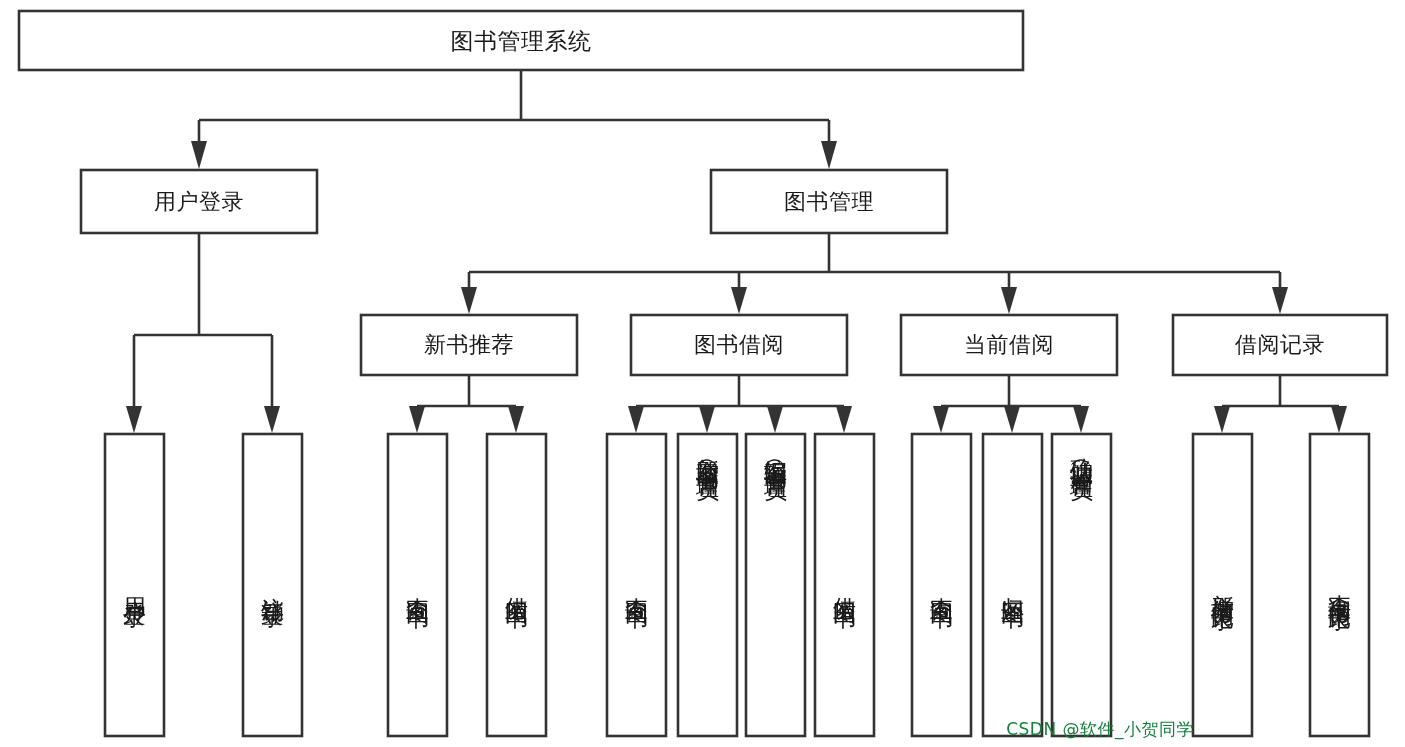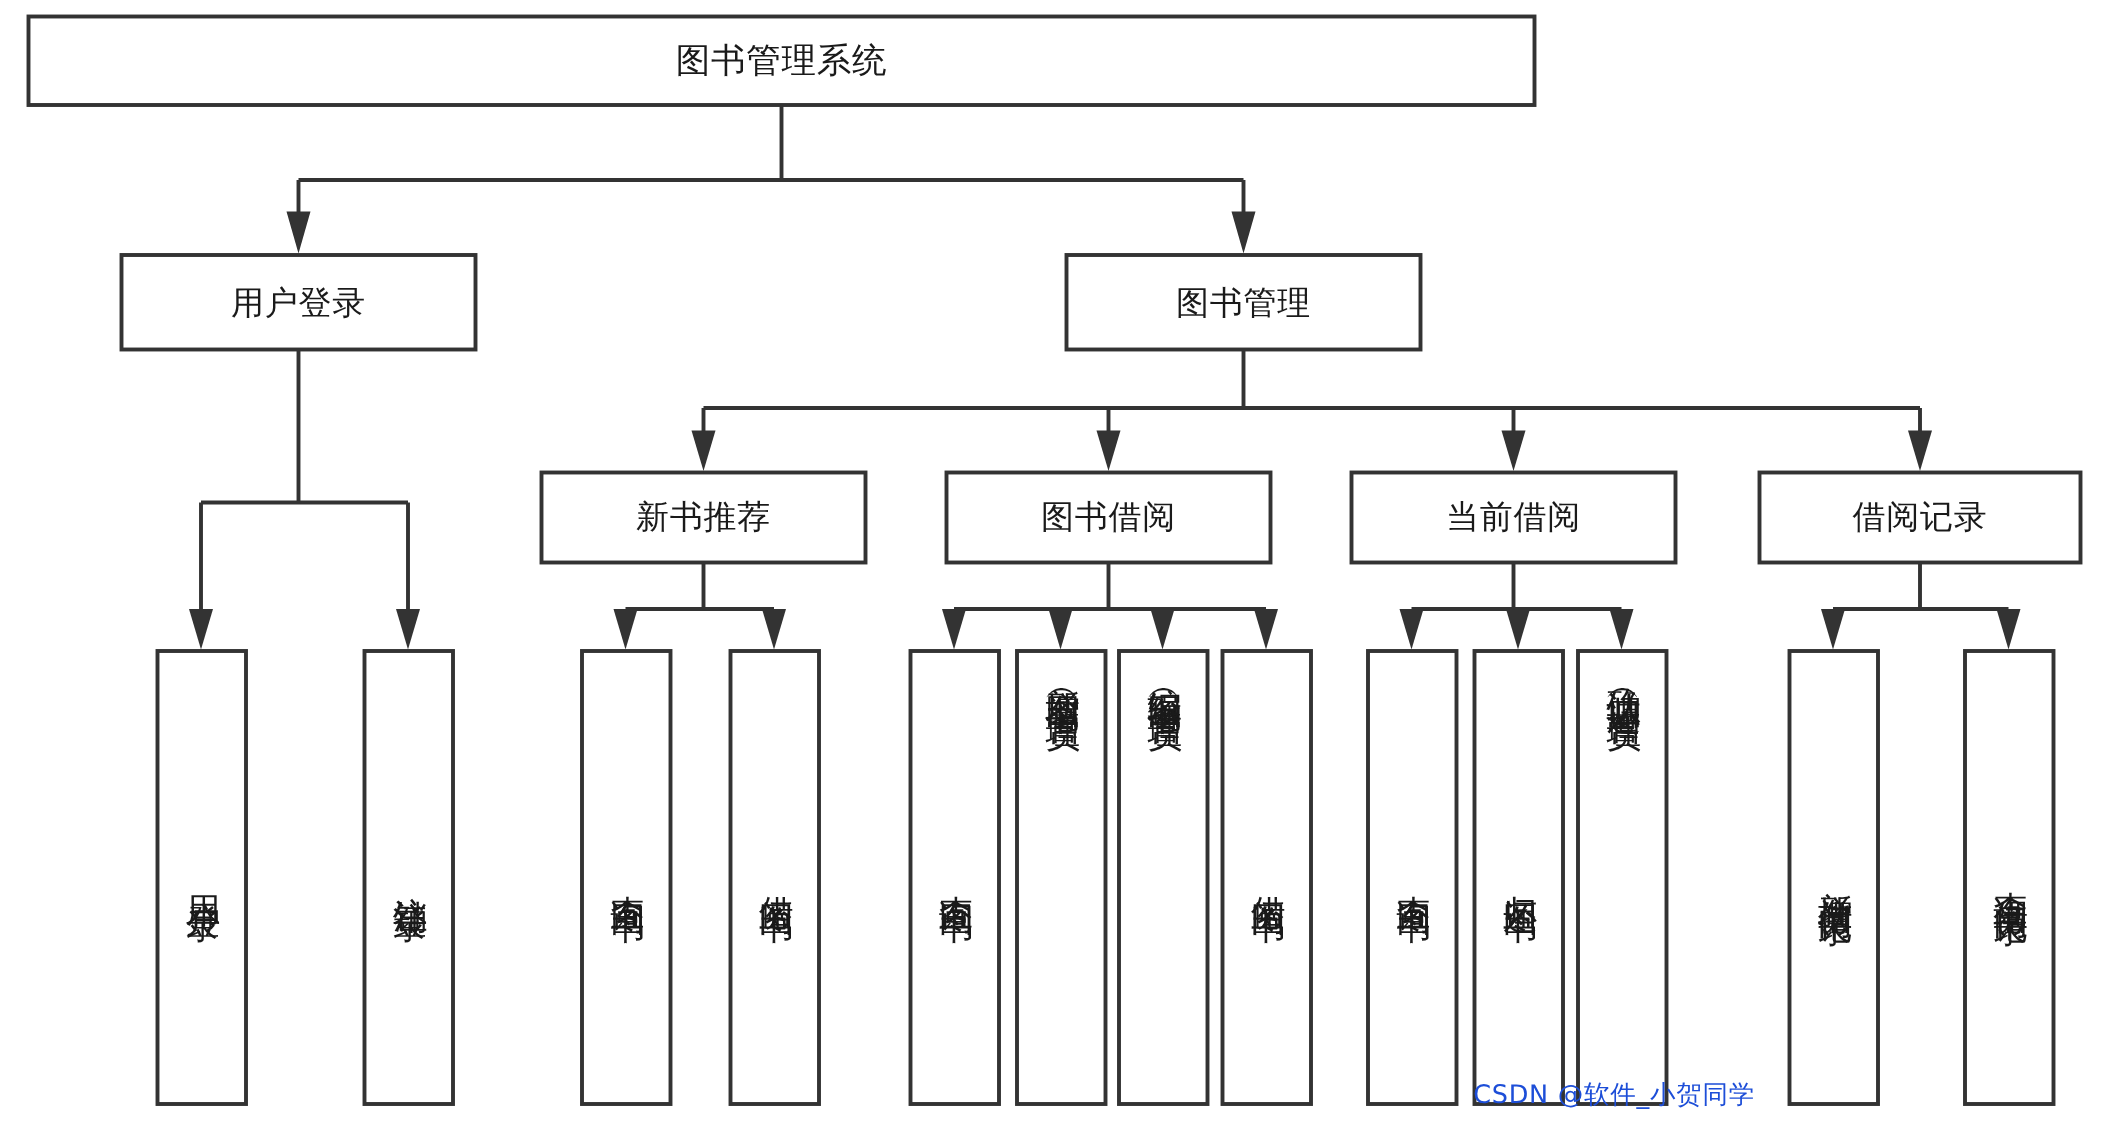--- a/index.html
+++ b/index.html
@@ -62,25 +62,25 @@
     font-size: 23px;
     line-height: 1;
     color: #1a1a1a;
     letter-spacing: 3px;
     white-space: nowrap;
     text-align: center;
     pointer-events: none;
   }
   .watermark {
     position: absolute;
-    right: 28px;
+    right: 4px;
     bottom: 6px;
     font-family: "DejaVu Sans", "Liberation Sans", sans-serif;
     font-size: 17px;
-    color: #1d4ed8;
+    color: #15803d;
     white-space: nowrap;
     letter-spacing: 0.5px;
     text-align: center;
   }
 </style>
 </head>
 <body>
 
 <div id="diagram-root">
 

